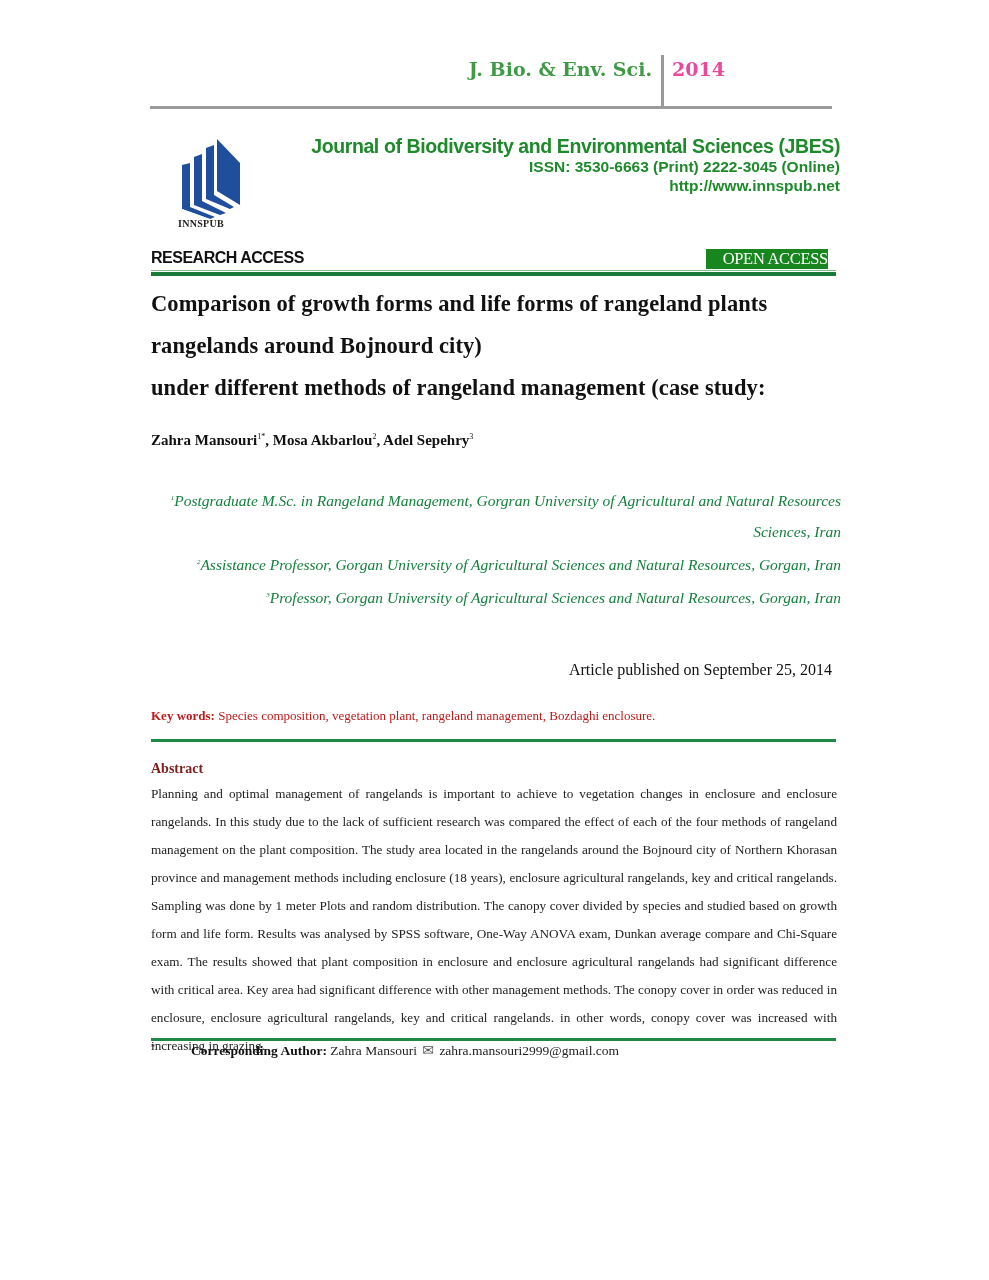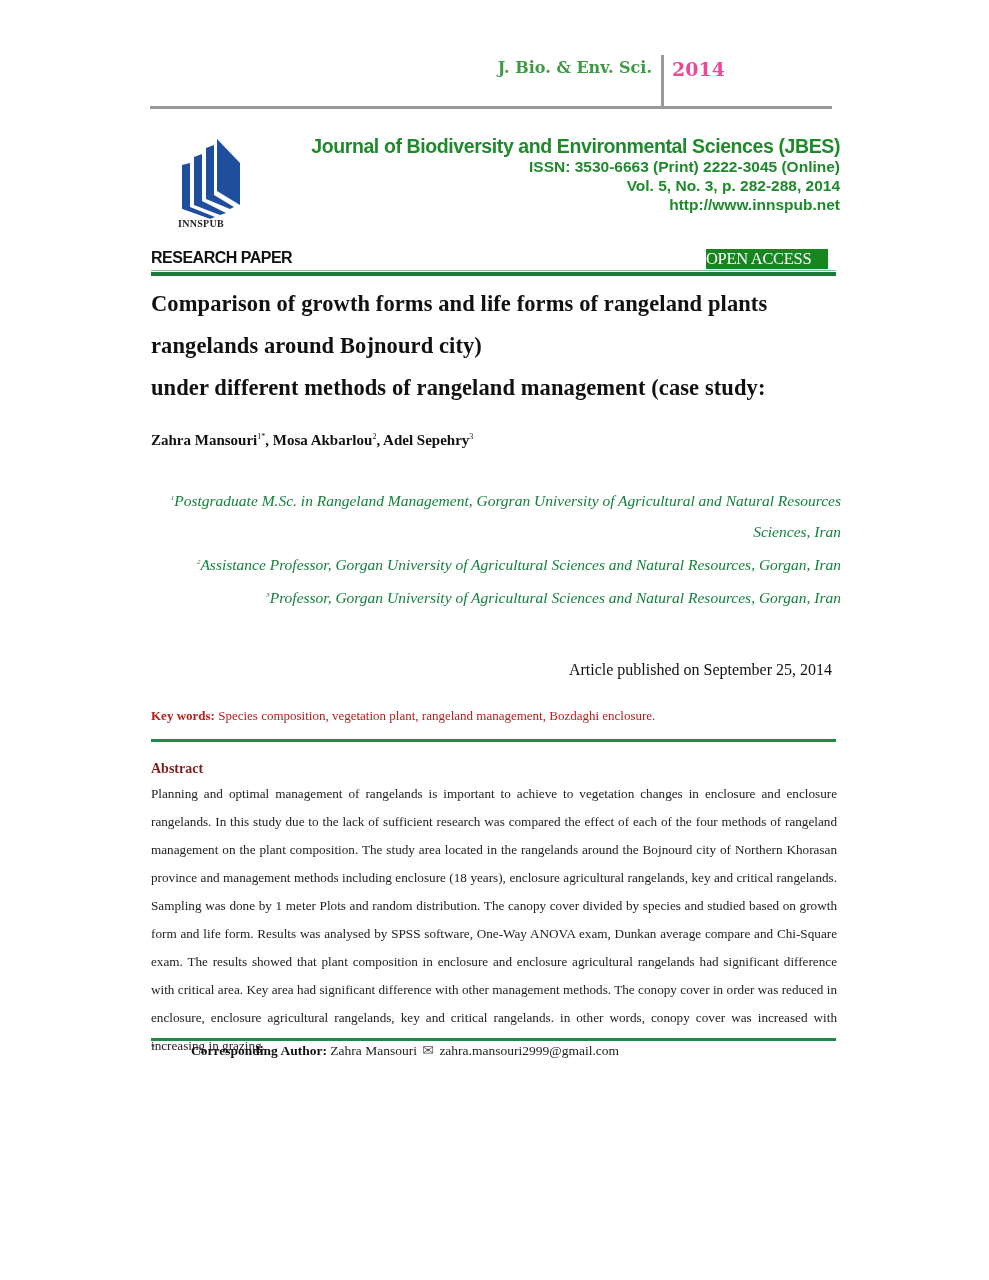--- a/index.html
+++ b/index.html
@@ -1,39 +1,39 @@
 <!DOCTYPE html>
 <html><head>
 <meta charset="utf-8">
 <style>
   html, body { margin: 0; padding: 0; background: #ffffff; }
   body { width: 989px; height: 1280px; position: relative; overflow: hidden; }
   .abs { position: absolute; }
 
   
   .run-journal { left: 440px; top: 58px; width: 212px; text-align: right;
-    font-family: "DejaVu Serif", serif; font-weight: bold; font-size: 16px; color: #3f9a46; }
+    font-family: "DejaVu Serif", serif; font-weight: bold; font-size: 19px; color: #3f9a46; }
   .run-year { left: 672px; top: 58px; font-family: "DejaVu Serif", serif; font-weight: bold; font-size: 19px; color: #ec4899; }
   .run-vline { left: 661px; top: 55px; width: 3px; height: 53px; background: #9a9a9a; }
   .run-hline { left: 150px; top: 106px; width: 682px; height: 3px; background: #9a9a9a; }
 
   
   .logo { left: 160px; top: 135px; width: 90px; height: 95px; }
   .logo-text { left: 160px; top: 218px; width: 82px; text-align: center;
     font-family: "Liberation Serif", serif; font-weight: bold; font-size: 10px; color: #222; letter-spacing: 0.3px; }
 
   
   .jblock { right: 149px; top: 135px; text-align: right; font-family: "Liberation Sans", sans-serif; font-weight: bold; color: #1e8a2c; }
   .jblock .jname { font-size: 19.5px; letter-spacing: -0.4px; line-height: 22px; }
   .jblock .jline { font-size: 15.5px; line-height: 19px; }
 
   
   .rp { left: 151px; top: 249px; font-family: "Liberation Sans", sans-serif; font-weight: bold; font-size: 16px; color: #111; letter-spacing: -0.5px; }
   .oa { left: 706px; top: 249px; width: 122px; height: 20px; background: #17861f; color: #fff;
-    font-family: "Liberation Serif", serif; font-size: 16.5px; line-height: 20px; text-align: left; letter-spacing: -0.3px; }
+    font-family: "Liberation Serif", serif; font-size: 16.5px; line-height: 20px; text-align: right; letter-spacing: -0.3px; }
   .rp-line1 { left: 151px; top: 270px; width: 685px; height: 1px; background: #7cc08a; }
   .rp-line2 { left: 151px; top: 272px; width: 685px; height: 4px; background: #1a7a3a; }
 
   
   .title { left: 151px; top: 283px; width: 690px; font-family: "Liberation Serif", serif; font-weight: bold;
     font-size: 22.5px; line-height: 42px; color: #111; letter-spacing: 0.1px; }
 
   
   .authors { left: 151px; top: 432px; font-family: "Liberation Serif", serif; font-weight: bold; font-size: 15px; color: #111; }
   .authors sup { font-size: 8px; font-weight: normal; }
@@ -74,25 +74,24 @@
     <polygon points="46,13 54,10 54,60 74,72 70,74 46,64" fill="#1f4e9c"></polygon>
     <polygon points="57,4 80,28 80,70 57,56" fill="#1f4e9c"></polygon>
     <polygon points="22,74 50,84 48,85 20,76" fill="#ffffff"></polygon>
   </svg>
 </div>
 <div class="abs logo-text">INNSPUB</div>
 
 <div class="abs jblock">
   <div class="jname">Journal of Biodiversity and Environmental Sciences (JBES)</div>
   <div class="jline">ISSN: 3530-6663 (Print) 2222-3045 (Online)</div>
-  <div class="jline">Vol. 5, No. 3, p. 282-288, 2014</div>
   <div class="jline">http://www.innspub.net</div>
 </div>
 
-<div class="abs rp">RESEARCH PAPER</div>
+<div class="abs rp">RESEARCH ACCESS</div>
 <div class="abs oa">OPEN ACCESS</div>
 <div class="abs rp-line1"></div>
 <div class="abs rp-line2"></div>
 
 <div class="abs title">
   <div>Comparison of growth forms and life forms of rangeland plants</div>
   <div>rangelands around Bojnourd city)</div>
   <div>under different methods of rangeland management (case study:</div>
 </div>
 

